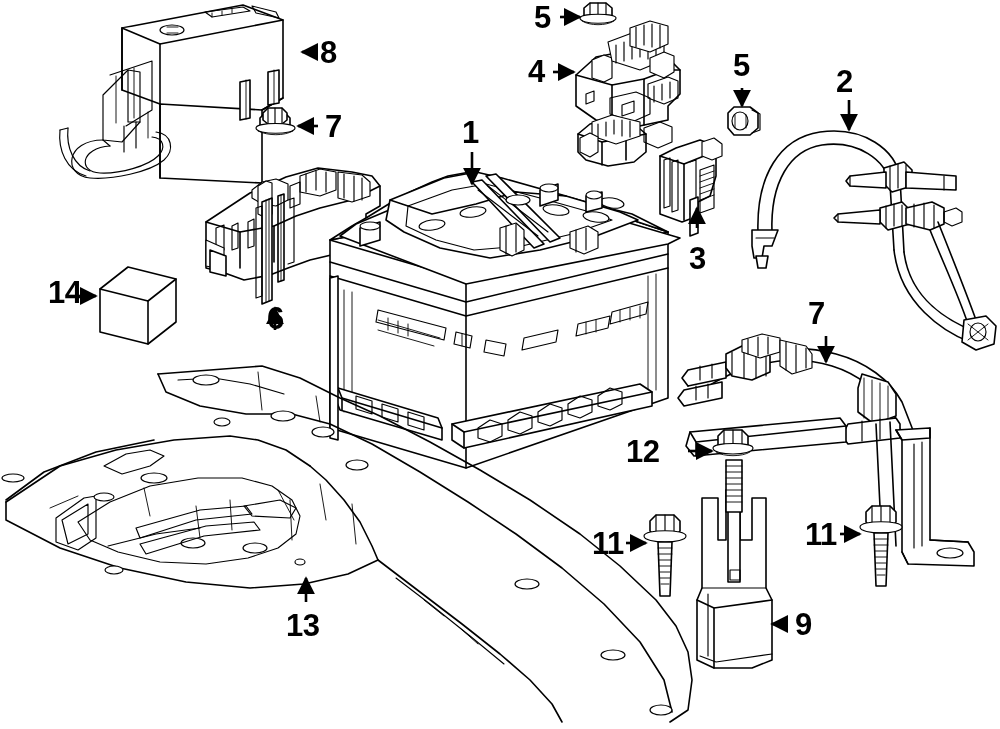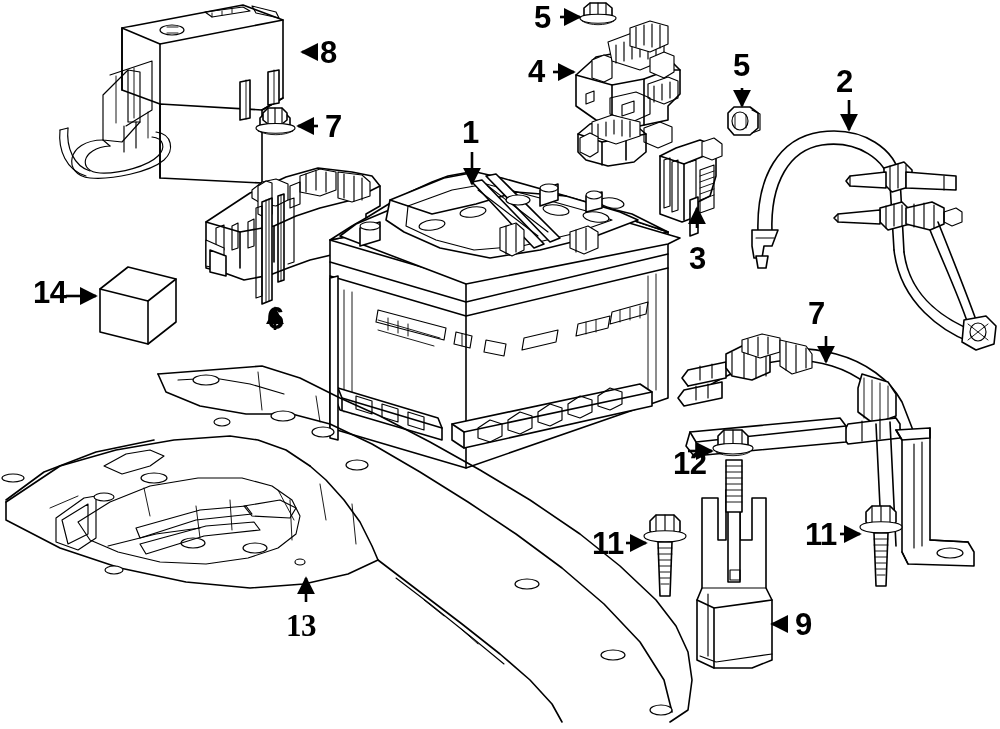--- a/index.html
+++ b/index.html
@@ -438,17 +438,17 @@
 <div class="callout" style="left:528px;top:56px;">4</div>
 <div class="callout" style="left:534px;top:2px;">5</div>
 <div class="callout" style="left:733px;top:50px;">5</div>
 <div class="callout" style="left:267px;top:303px;">6</div>
 <div class="callout" style="left:325px;top:111px;">7</div>
 <div class="callout" style="left:320px;top:37px;">8</div>
 <div class="callout" style="left:795px;top:609px;">9</div>
 <div class="callout" style="left:808px;top:298px;">7</div>
 <div class="callout" style="left:592px;top:528px;">11</div>
 <div class="callout" style="left:805px;top:519px;">11</div>
-<div class="callout" style="left:673px;top:436px;margin-top:12px;">12</div>
-<div class="callout" style="left:286px;top:610px;font-family:Liberation Serif, serif;">13</div>
-<div class="callout" style="left:33px;top:277px;">14</div>
+<div class="callout" style="left:626px;top:436px;">12</div>
+<div class="callout" style="left:286px;top:610px;">13</div>
+<div class="callout" style="left:48px;top:277px;">14</div>
 
 </div>
 
 </body></html>

